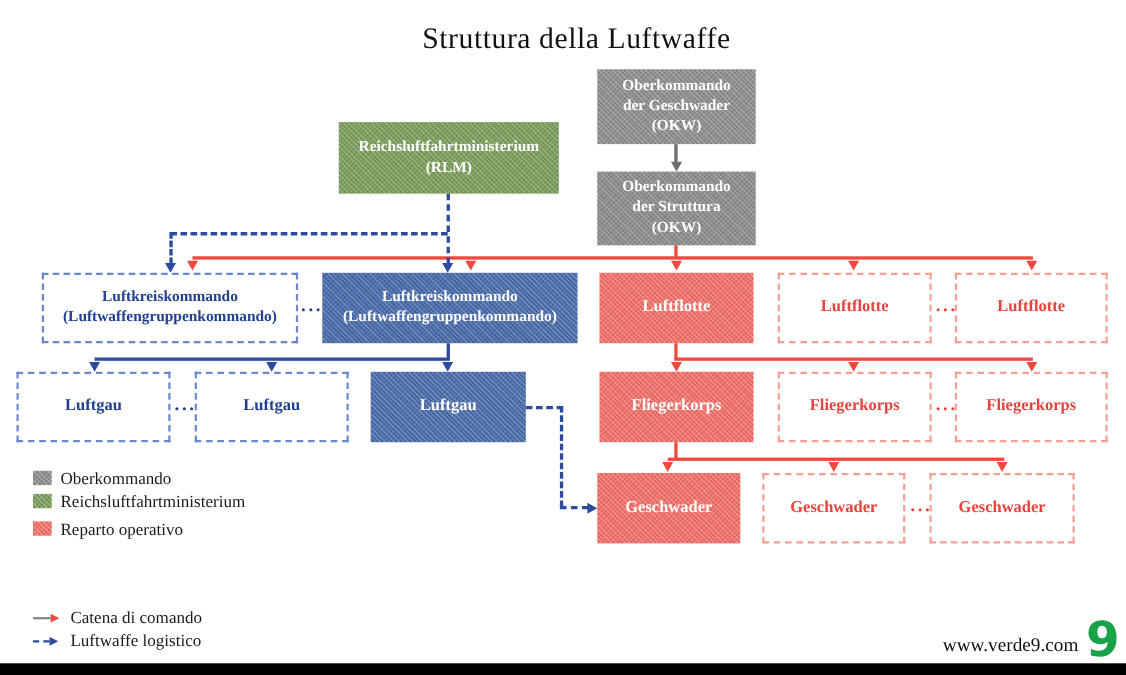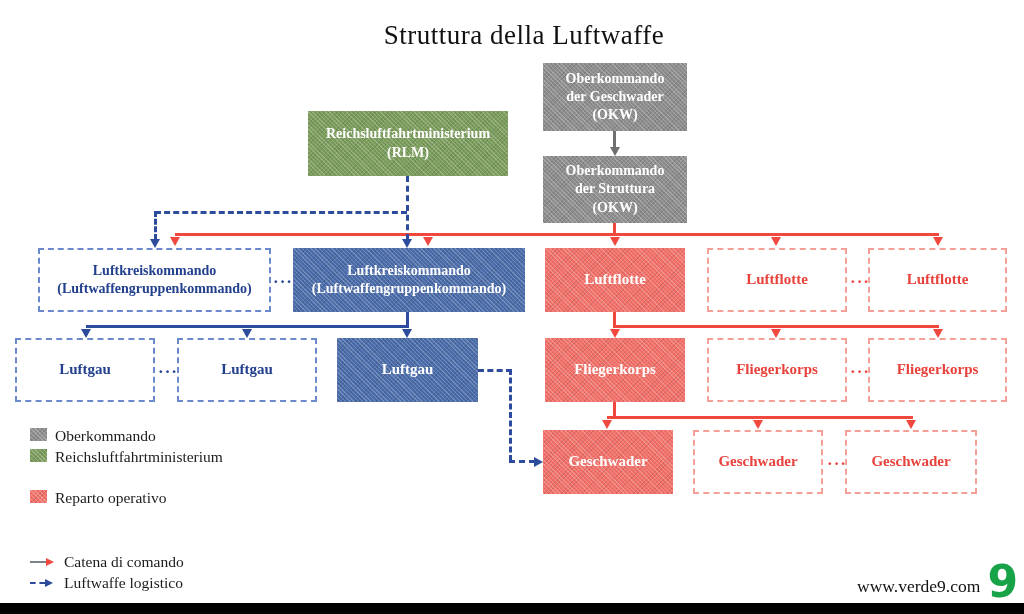--- a/index.html
+++ b/index.html
@@ -171,21 +171,21 @@
   </div>
 
   <div class="lrow" style="top:426px;">
     <span class="sw gray"></span>
     <span>Oberkommando</span>
   </div>
   <div class="lrow" style="top:447px;">
     <span class="sw green"></span>
     <span>Reichsluftfahrtministerium</span>
   </div>
-  <div class="lrow" style="top:488px;">
+  <div class="lrow" style="top:472px;">
     <span class="sw red"></span>
     <span>Reparto operativo</span>
   </div>
   <div class="lrow" style="top:552px;">
     <span class="agl">
         <span class="seg"></span>
         <span class="hd"></span>
       </span>
     <span>Catena di comando</span>
   </div>

